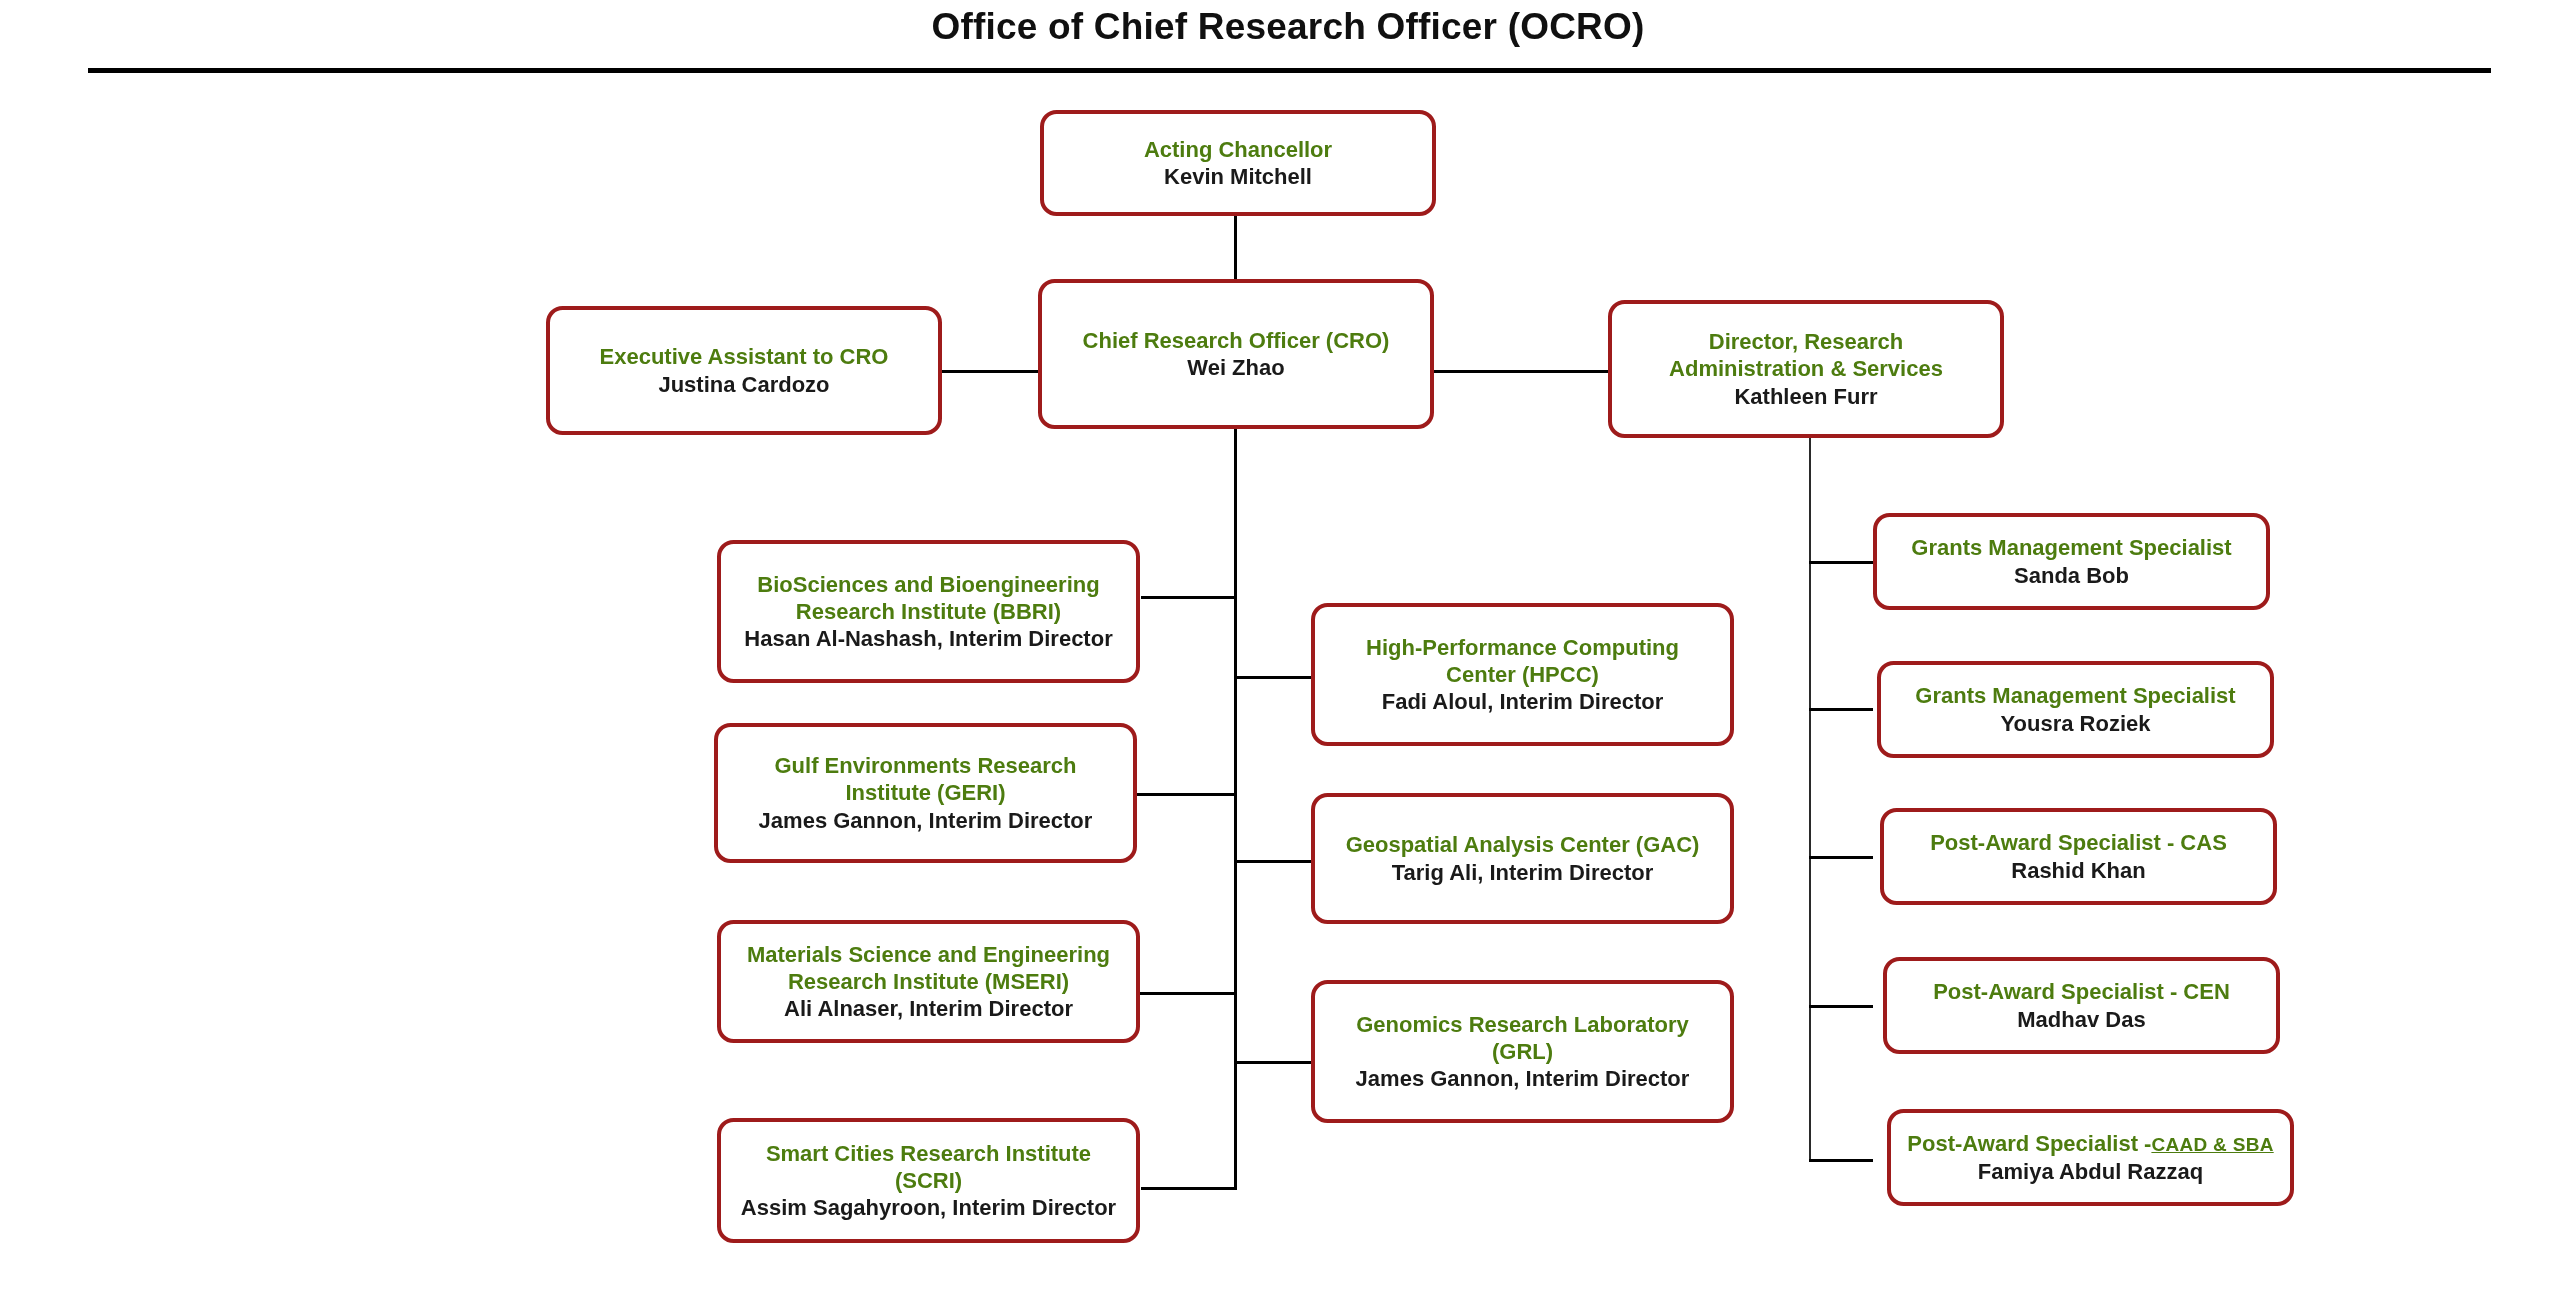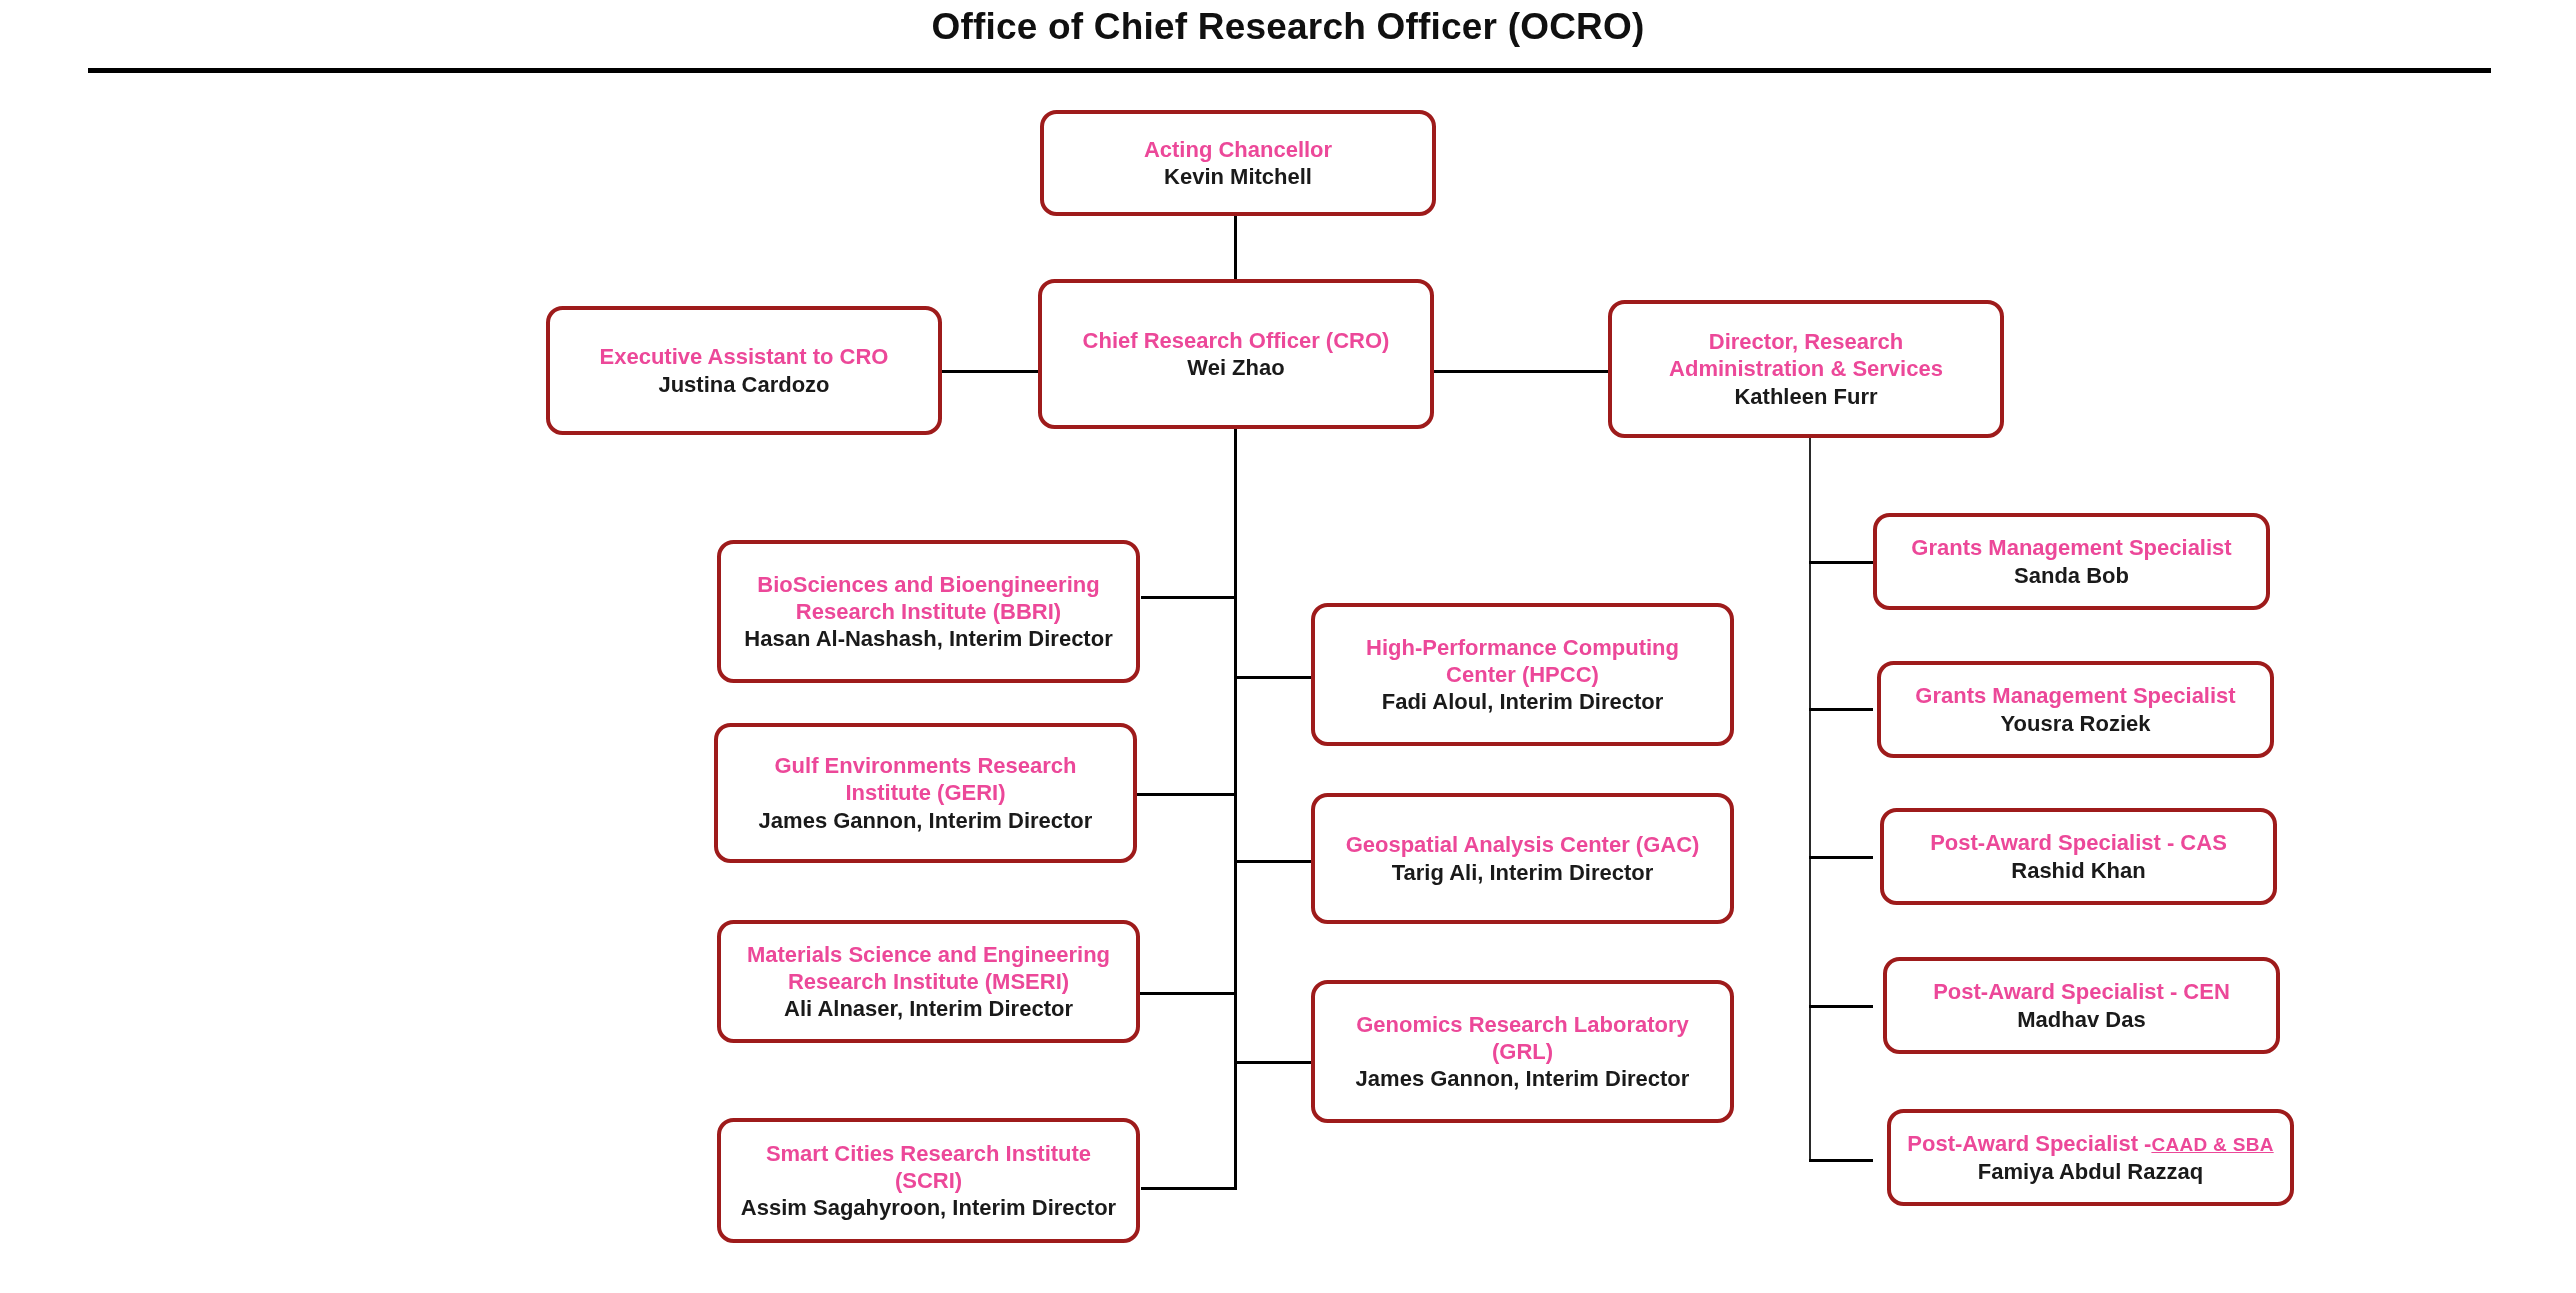--- a/index.html
+++ b/index.html
@@ -61,21 +61,21 @@
     flex-direction: column;
     align-items: center;
     justify-content: center;
     text-align: center;
     padding: 3.7px 9.2px;
     line-height: 1.23;
   }
   .node .role {
     font-weight: bold;
     font-size: 22px;
-    color: #ec4899;
+    color: #4d7c0f;
   }
   .node .person {
     font-weight: bold;
     font-size: 22px;
     color: #1a1a1a;
   }
   .node .role-small {
     font-weight: bold;
     font-size: 19px;
     letter-spacing: 0.3px;

